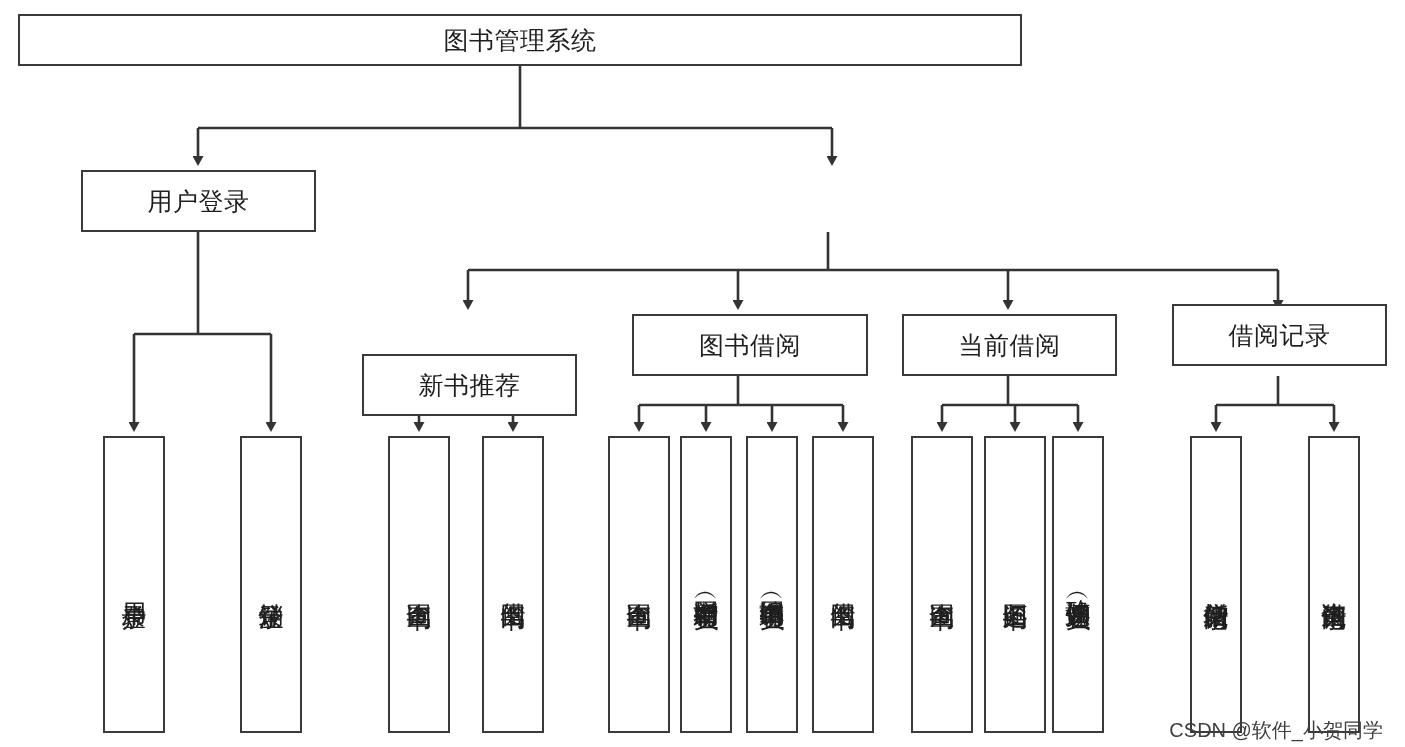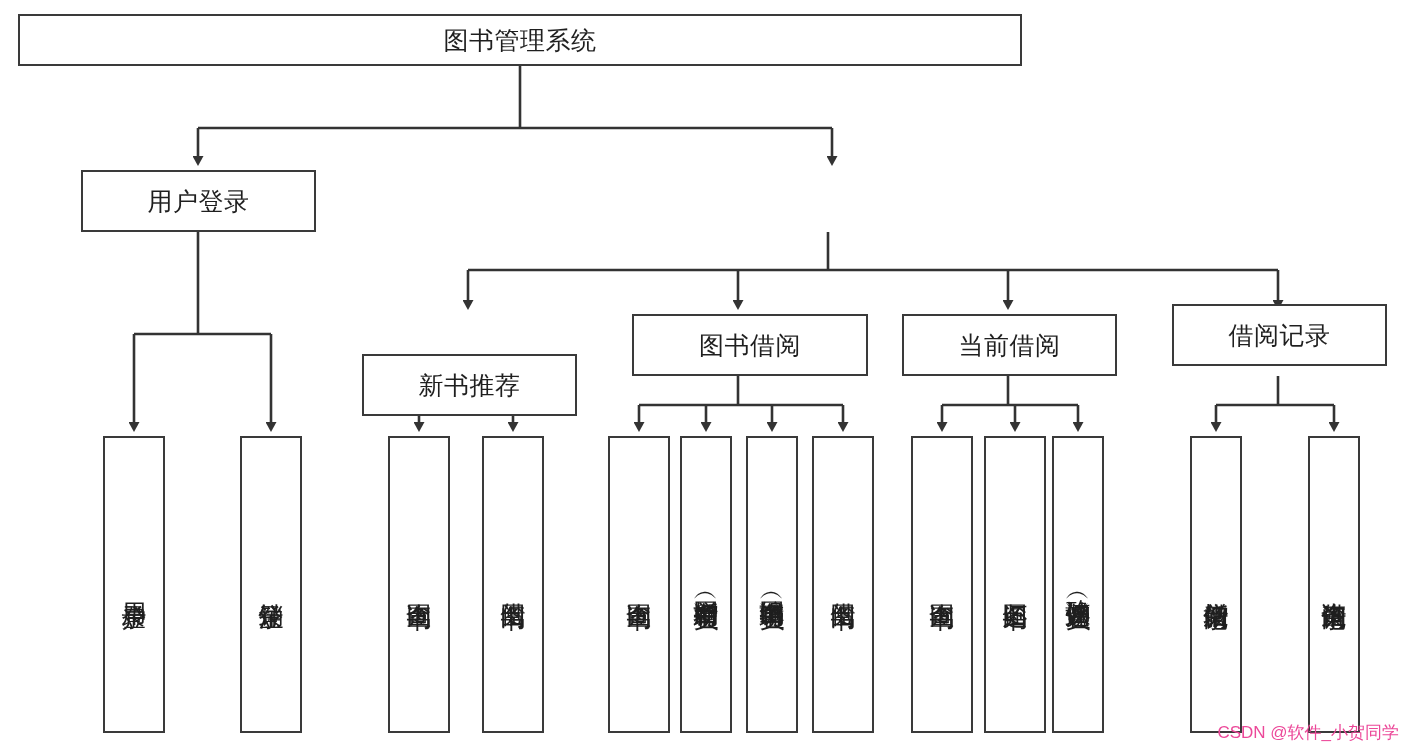--- a/index.html
+++ b/index.html
@@ -55,24 +55,24 @@
   .node.vert .node-label {
     writing-mode: vertical-rl;
     text-orientation: upright;
     font-size: 25px;
     line-height: 1.0;
     letter-spacing: 1px;
     max-height: 100%;
   }
   #watermark {
     position: absolute;
-    right: 6px;
+    right: 22px;
     bottom: 3px;
-    font-size: 17px;
-    color: #ec4899;
+    font-size: 20px;
+    color: #404040;
     white-space: nowrap;
     z-index: 5;
     font-family: "Liberation Sans", "DejaVu Sans", sans-serif;
   }
 </style>
 </head>
 <body>
 
 <div id="canvas">
 

